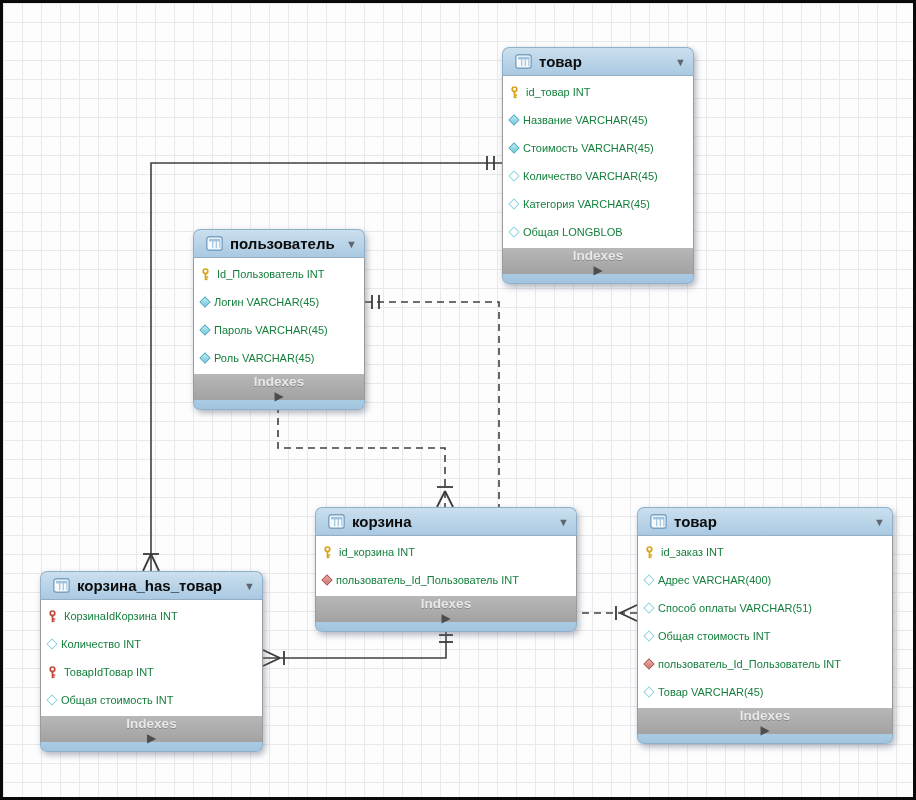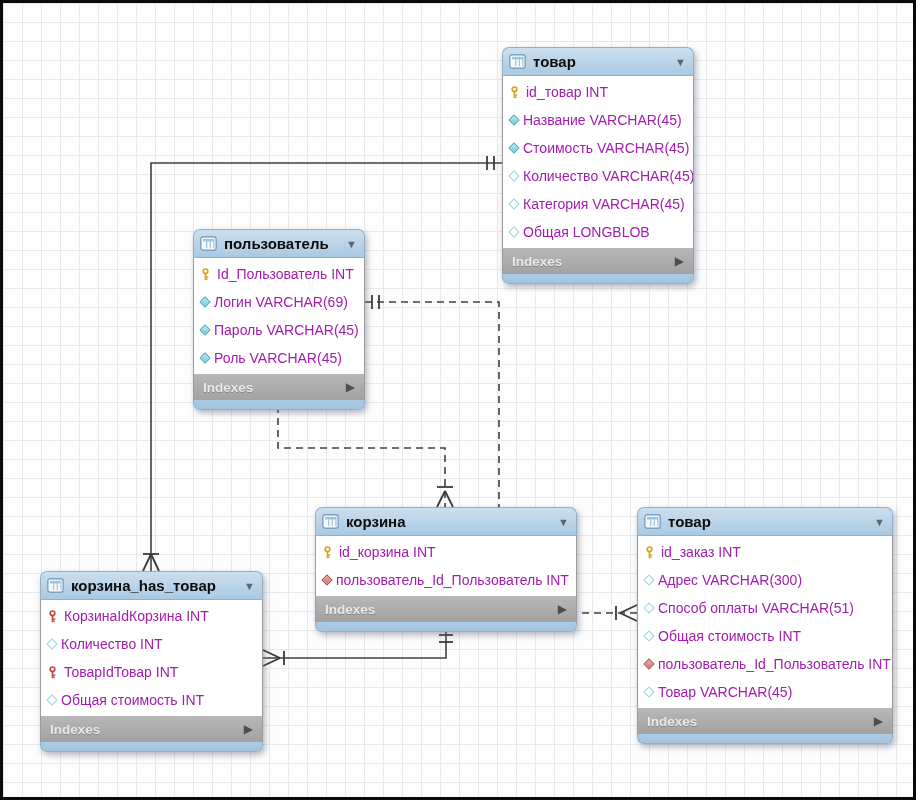--- a/index.html
+++ b/index.html
@@ -20,42 +20,42 @@
   .table{
     position:absolute;z-index:2;box-sizing:border-box;
     border-radius:7px;
     box-shadow:2px 3px 6px rgba(100,110,125,.5);
     background:#fff;
   }
   .t-header{
     display:flex;align-items:center;height:29px;box-sizing:border-box;
     background:linear-gradient(#cbdfee,#a9c9e2);
     border:1px solid #8fb0c9;border-bottom:1px solid #95aec2;
-    border-radius:7px 7px 0 0;padding:0 7px 0 6px;cursor:default;
+    border-radius:7px 7px 0 0;padding:0 7px 0 12px;cursor:default;
   }
   .t-icon{display:flex;align-items:center;margin-right:7px;}
   .t-title{font-weight:bold;font-size:15px;color:#0c0c0c;flex:1;white-space:nowrap;overflow:hidden;}
   .t-caret{color:#5d666e;font-size:11px;margin-left:4px;}
   .t-cols{
     background:#fff;box-sizing:border-box;
     border-left:1px solid #9b9b9b;border-right:1px solid #9b9b9b;
     padding:2px 0 2px 0;
   }
   .t-row{display:flex;align-items:center;height:28px;padding-left:5px;white-space:nowrap;overflow:hidden;}
-  .t-row-text{font-size:14px;color:#a21caf;margin-left:5px;}
+  .t-row-text{font-size:11px;color:#15803d;margin-left:5px;}
   .col-icon{display:inline-flex;align-items:center;justify-content:center;width:13px;flex:0 0 13px;}
   .dia{width:8px;height:8px;flex:0 0 8px;margin-left:2px;transform:rotate(45deg);box-sizing:border-box;}
   .dia.filled{background:linear-gradient(135deg,#c4ecf4,#6ec8da);border:1px solid #4aa9bf;}
   .dia.hollow{background:#ffffff;border:1px solid #93d6e2;}
   .dia.red{background:linear-gradient(135deg,#e9aaa4,#ce776e);border:1px solid #a8514a;}
   .t-footer{
     display:flex;align-items:center;height:26px;box-sizing:border-box;
     background:linear-gradient(#b7b7b7,#a2a2a2);
     border-left:1px solid #9b9b9b;border-right:1px solid #9b9b9b;
-    padding:0 9px;cursor:default;
+    padding:0 9px;cursor:default;flex-direction:column;
   }
   .t-footer-label{font-weight:bold;font-size:13.5px;color:#e9e9e9;flex:1;
     text-shadow:0 1px 0 rgba(90,90,90,.45);}
   .t-footer-arrow{color:#4d4d4d;font-size:12px;}
   .t-strip{
     height:10px;background:linear-gradient(#aacbe4,#a2c4de);
     border:1px solid #8fb0c9;border-top:none;border-radius:0 0 7px 7px;box-sizing:border-box;
   }
 </style>
 </head>
@@ -177,21 +177,21 @@
               <circle cx="5.5" cy="3.3" r="2.3" fill="none" stroke="#d8a419" stroke-width="1.7"></circle>
               <line x1="5.5" y1="5.6" x2="5.5" y2="12.2" stroke="#d8a419" stroke-width="1.7"></line>
               <line x1="5.5" y1="9.1" x2="8.2" y2="9.1" stroke="#d8a419" stroke-width="1.5"></line>
               <line x1="5.5" y1="11.3" x2="7.6" y2="11.3" stroke="#d8a419" stroke-width="1.5"></line>
             </svg>
           </span>
           <span class="t-row-text">Id_Пользователь INT</span>
         </div>
         <div class="t-row">
           <span class="col-icon dia filled"></span>
-          <span class="t-row-text">Логин VARCHAR(69)</span>
+          <span class="t-row-text">Логин VARCHAR(45)</span>
         </div>
         <div class="t-row">
           <span class="col-icon dia filled"></span>
           <span class="t-row-text">Пароль VARCHAR(45)</span>
         </div>
         <div class="t-row">
           <span class="col-icon dia filled"></span>
           <span class="t-row-text">Роль VARCHAR(45)</span>
         </div>
       </div>
@@ -261,21 +261,21 @@
               <circle cx="5.5" cy="3.3" r="2.3" fill="none" stroke="#d8a419" stroke-width="1.7"></circle>
               <line x1="5.5" y1="5.6" x2="5.5" y2="12.2" stroke="#d8a419" stroke-width="1.7"></line>
               <line x1="5.5" y1="9.1" x2="8.2" y2="9.1" stroke="#d8a419" stroke-width="1.5"></line>
               <line x1="5.5" y1="11.3" x2="7.6" y2="11.3" stroke="#d8a419" stroke-width="1.5"></line>
             </svg>
           </span>
           <span class="t-row-text">id_заказ INT</span>
         </div>
         <div class="t-row">
           <span class="col-icon dia hollow"></span>
-          <span class="t-row-text">Адрес VARCHAR(300)</span>
+          <span class="t-row-text">Адрес VARCHAR(400)</span>
         </div>
         <div class="t-row">
           <span class="col-icon dia hollow"></span>
           <span class="t-row-text">Способ оплаты VARCHAR(51)</span>
         </div>
         <div class="t-row">
           <span class="col-icon dia hollow"></span>
           <span class="t-row-text">Общая стоимость INT</span>
         </div>
         <div class="t-row">

